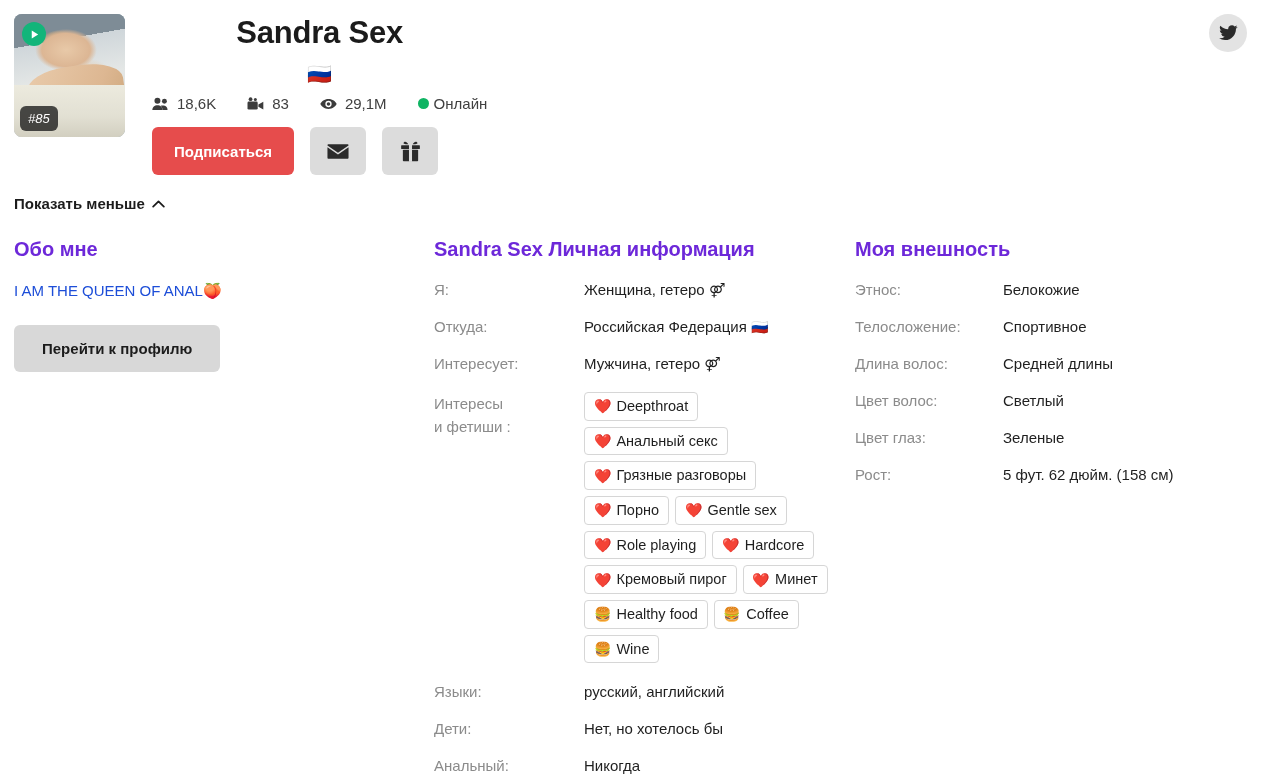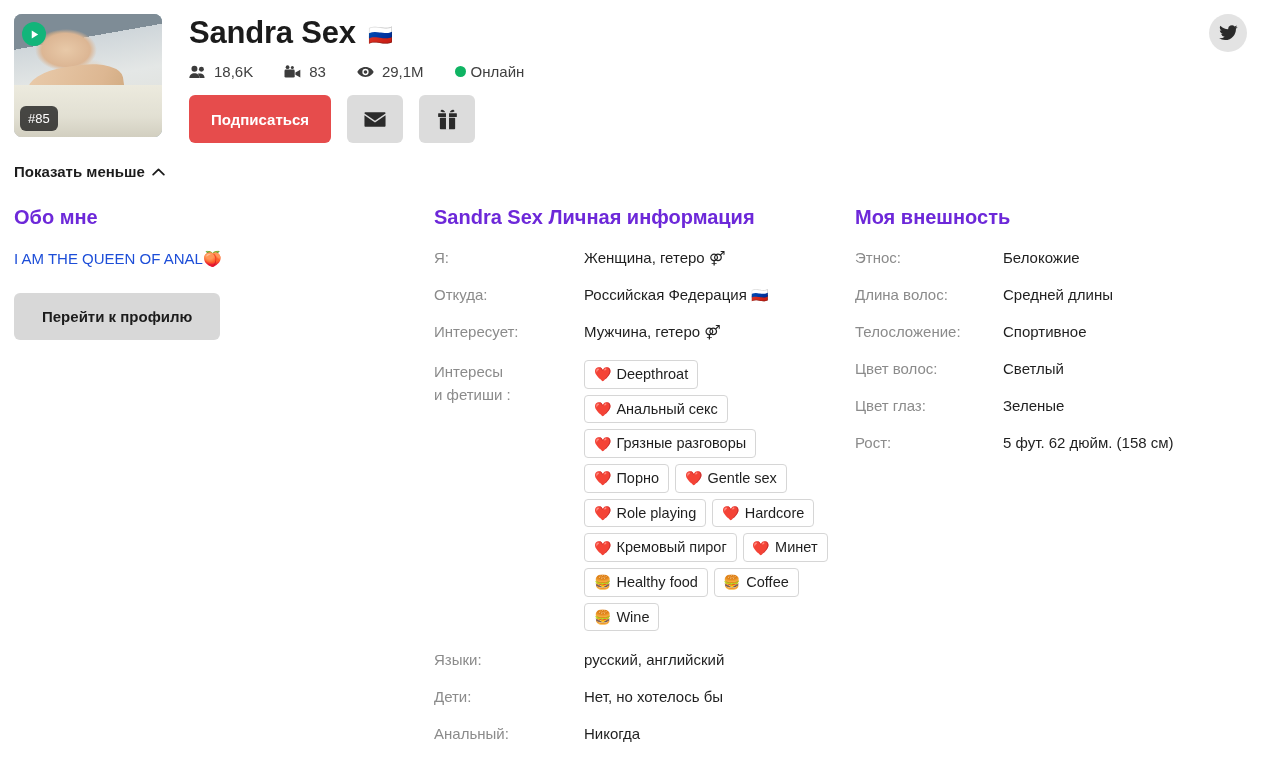--- a/index.html
+++ b/index.html
@@ -13,25 +13,26 @@
   }
 
   .page { position: relative; width: 1266px; height: 775px; }
 
   
   .header { position: relative; padding: 14px 0 0 14px; }
   .header-row { display: flex; align-items: flex-start; }
 
   .avatar-wrap {
     position: relative;
-    width: 148px; height: 123px;
+    width: 111px; height: 123px;
     border-radius: 8px;
     overflow: hidden;
     flex: 0 0 auto;
     background: #b9c4cc;
+    font-style: italic;
   }
   
   .avatar-photo {
     position: absolute; inset: 0;
     background:
       radial-gradient(ellipse 44px 30px at 52px 36px, #e8c9a8 0%, #dcb694 55%, rgba(220,182,148,0) 70%),
       radial-gradient(ellipse 30px 22px at 74px 60px, #e6c6a4 0%, rgba(230,198,164,0) 72%),
       radial-gradient(ellipse 22px 10px at 44px 24px, #cfa05f 0%, rgba(207,160,95,0) 75%),
       linear-gradient(170deg, #7e8c96 0%, #7e8c96 24%, #cfd6da 24%, #e4e7e6 52%, #dfe1dd 78%, #d3d5d0 100%),
       linear-gradient(90deg, #9aa7b0 0 16px, #5f7a86 16px 30px, #8fa3ad 30px 48px, #6d8b96 48px 64px, #3d5b68 64px 96px, #7d9aa4 96px 130px);
@@ -71,21 +72,21 @@
     color: #fff;
     font-size: 13px;
     line-height: 1;
     padding: 6px 8px;
     border-radius: 6px;
     z-index: 3;
   }
 
   .head-main { margin-left: 27px; padding-top: 2px; }
 
-  .title-line { display: flex; align-items: center; gap: 12px; }
+  .title-line { display: flex; align-items: center; gap: 12px; flex-direction: column; }
   .profile-title {
     font-size: 31px;
     font-weight: bold;
     letter-spacing: -0.2px;
     color: #1b1b1b;
     line-height: 1.1;
   }
   .flag-emoji { font-size: 20px; line-height: 1; position: relative; top: 2px; }
 
   .stats-row {
@@ -440,26 +441,26 @@
 
     <div class="col-look">
       <div class="section-title">Моя внешность</div>
       <table class="info-table">
         <tbody>
             <tr>
           <td class="lbl">Этнос:</td>
           <td class="val">Белокожие</td>
         </tr>
         <tr>
+          <td class="lbl">Телосложение:</td>
+          <td class="val">Спортивное</td>
+        </tr>
+        <tr>
           <td class="lbl">Длина волос:</td>
           <td class="val">Средней длины</td>
-        </tr>
-        <tr>
-          <td class="lbl">Телосложение:</td>
-          <td class="val">Спортивное</td>
         </tr>
         <tr>
           <td class="lbl">Цвет волос:</td>
           <td class="val">Светлый</td>
         </tr>
         <tr>
           <td class="lbl">Цвет глаз:</td>
           <td class="val">Зеленые</td>
         </tr>
         <tr>

